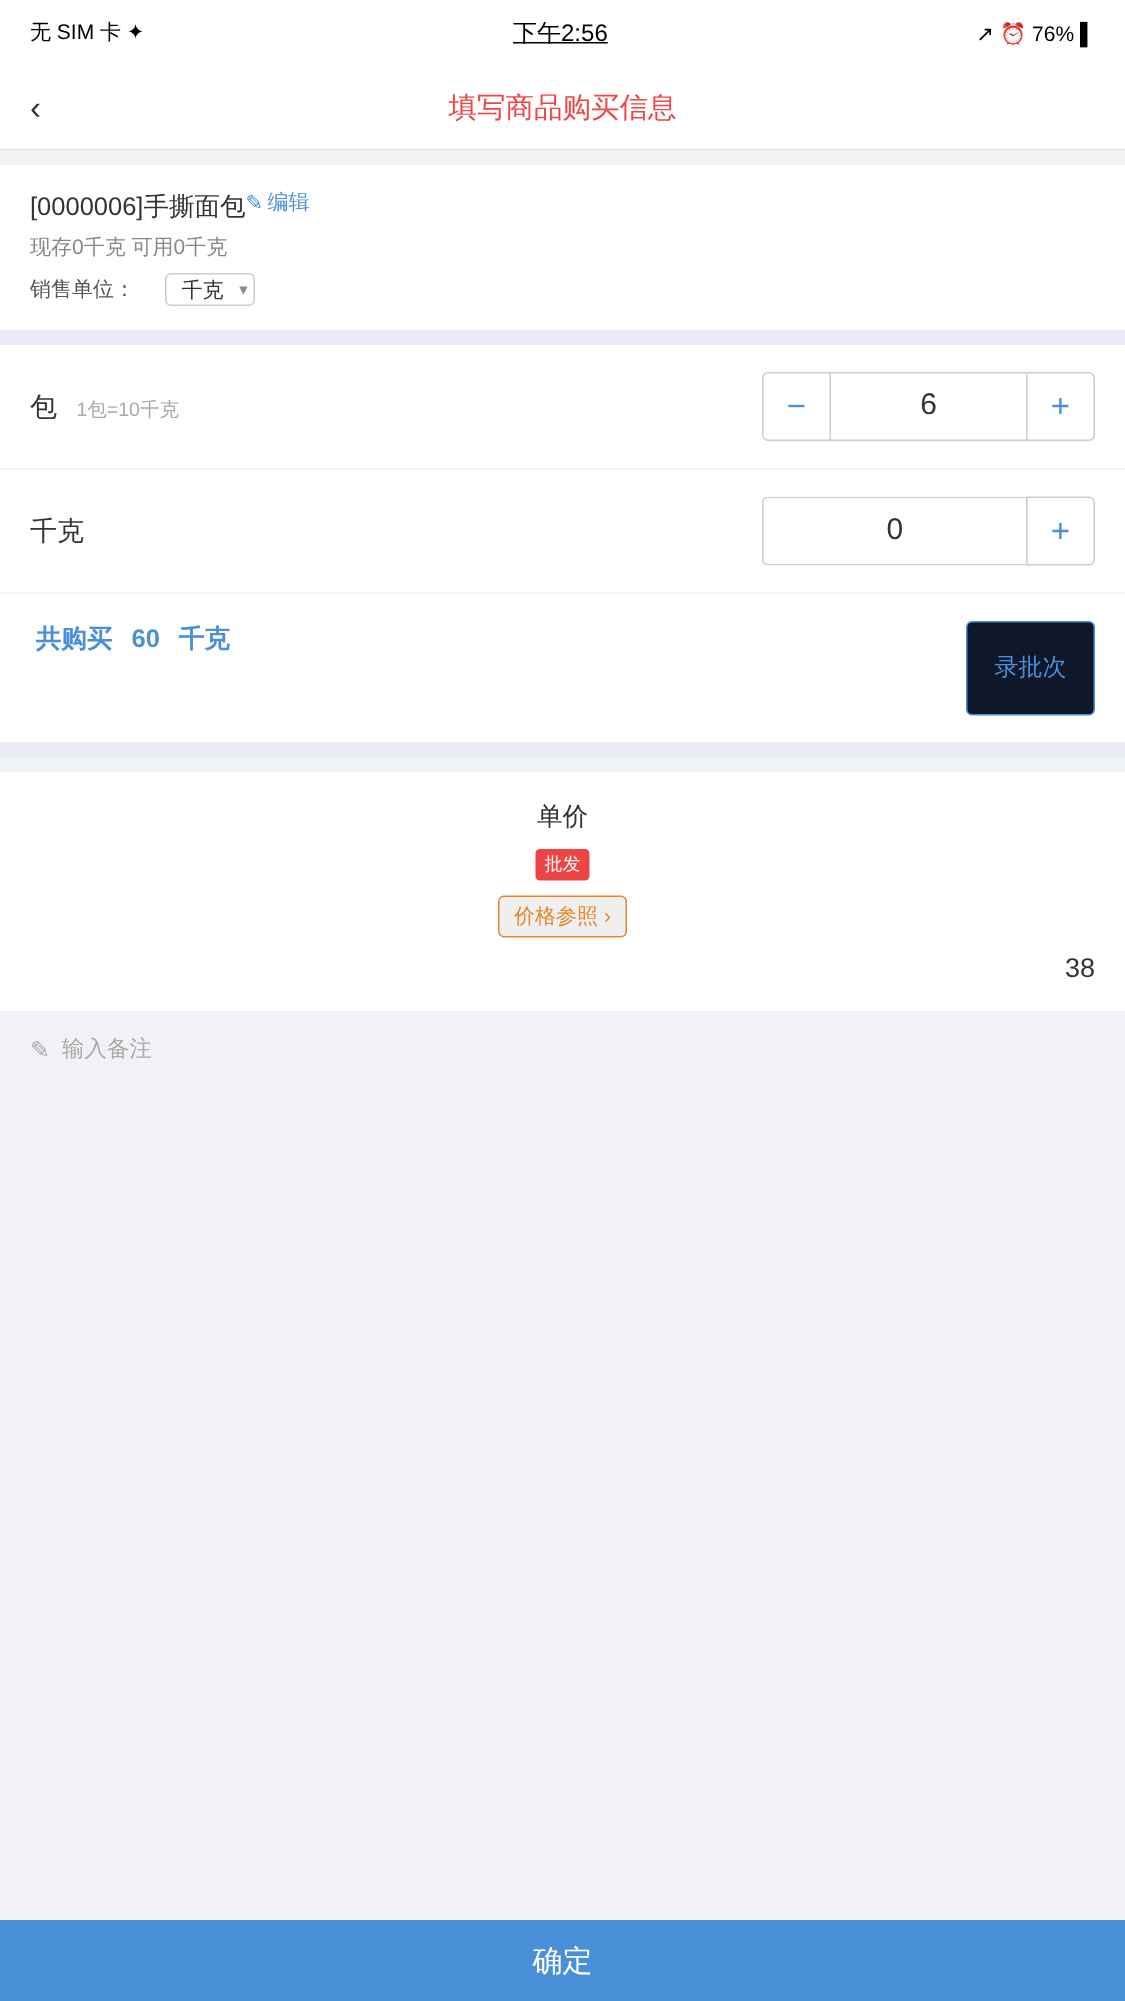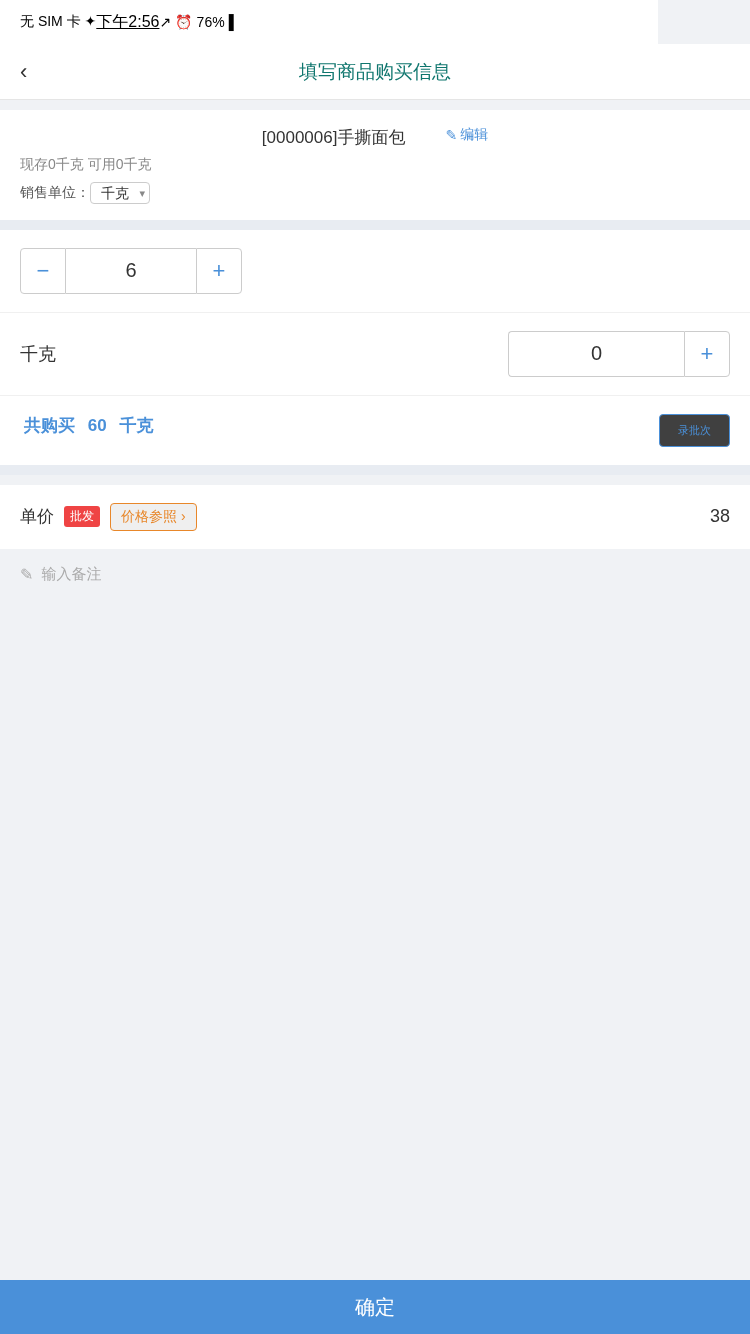--- a/index.html
+++ b/index.html
@@ -8,25 +8,26 @@
       width: 750px;
       min-height: 1334px;
       font-family: -apple-system, "PingFang SC", "Helvetica Neue", Arial, sans-serif;
       background: #f0f2f5;
       position: relative;
       overflow-x: hidden;
     }
 
     
     .status-bar {
-      width: 658px;
+      width: 750px;
       height: 44px;
       background: #fff;
       display: flex;
       align-items: center;
+      justify-content: space-between;
       padding: 0 20px;
       font-size: 15px;
       color: #000;
     }
     .status-left { display: flex; align-items: center; gap: 6px; font-size: 14px; }
     .status-center { font-size: 16px; font-weight: 400; text-decoration: underline; }
     .status-right { display: flex; align-items: center; gap: 4px; font-size: 14px; }
 
     
     .nav-bar {
@@ -42,21 +43,21 @@
     .nav-back {
       position: absolute;
       left: 20px;
       font-size: 22px;
       color: #333;
       cursor: pointer;
     }
     .nav-title {
       font-size: 19px;
       font-weight: 500;
-      color: #0f766e;
+      color: #ef4444;
     }
 
     
     .product-card {
       background: #fff;
       margin-top: 10px;
       padding: 16px 20px;
       display: flex;
       align-items: flex-start;
       gap: 14px;
@@ -67,21 +68,21 @@
       background: #e8eef5;
       border-radius: 6px;
       display: flex;
       align-items: center;
       justify-content: center;
       flex-shrink: 0;
     }
     .product-info { flex: 1; }
     .product-name { font-size: 17px; color: #333; font-weight: 500; line-height: 1.4; }
     .product-stock { font-size: 14px; color: #888; margin-top: 6px; }
-    .product-unit-row { display: flex; align-items: center; margin-top: 8px; gap: 0; font-size: 14px; color: #555; }
+    .product-unit-row { display: flex; align-items: center; margin-top: 8px; gap: 20px; font-size: 14px; color: #555; }
     .unit-select {
       border: 1px solid #ccc;
       border-radius: 4px;
       padding: 2px 10px;
       font-size: 14px;
       color: #333;
       background: #fff;
       appearance: none;
       -webkit-appearance: none;
       position: relative;
@@ -168,37 +169,38 @@
       display: flex;
       align-items: flex-start;
       justify-content: space-between;
       padding: 18px 20px;
     }
     .total-text { font-size: 17px; color: #333; }
     .total-text span { color: #4a90d9; font-weight: 600; margin: 0 4px; }
     .record-btn {
       border: 1px solid #4a90d9;
       color: #4a90d9;
-      background: #404040;
+      background: #0f172a;
       border-radius: 4px;
-      padding: 8px 18px;
-      font-size: 11px;
+      padding: 20px 18px;
+      font-size: 16px;
       cursor: pointer;
     }
 
     
     .price-section {
       background: #fff;
       margin-top: 10px;
       padding: 18px 20px;
     }
     .price-row {
       display: flex;
       align-items: center;
       gap: 10px;
+      flex-direction: column;
     }
     .price-label { font-size: 17px; color: #333; }
     .price-tag {
       background: #ef4444;
       color: #fff;
       border-radius: 3px;
       font-size: 12px;
       padding: 2px 6px;
     }
     .price-ref-btn {
@@ -287,21 +289,21 @@
   </div>
 </div>
 
 <div class="nav-bar">
   <div class="nav-back">‹</div>
   <div class="nav-title">填写商品购买信息</div>
 </div>
 
 <div class="product-card">
   <div class="product-info">
-    <div style="display:flex; align-items:flex-start; justify-content:center;gap:40px;">
+    <div style="display:flex; align-items:flex-start; justify-content:flex-start;">
       <div class="product-name">[0000006]手撕面包</div>
       <div class="edit-btn">
         <span>✎</span>
         <span>编辑</span>
       </div>
     </div>
     <div class="product-stock">现存0千克  可用0千克</div>
     <div class="product-unit-row">
       <span>销售单位：</span>
       <div class="unit-select-wrap">
@@ -312,20 +314,24 @@
       </div>
     </div>
   </div>
 </div>
 
 <div class="separator"></div>
 
 <div class="qty-section">
 
   <div class="qty-row">
+    <div class="qty-label">
+      <span>包</span>
+      <span class="qty-hint">1包=10千克</span>
+    </div>
     <div class="qty-controls">
       <button class="qty-btn minus">−</button>
       <input class="qty-input" type="text" value="6" style="">
       <button class="qty-btn plus">+</button>
     </div>
   </div>
 
   <div class="qty-row">
     <div class="qty-label">千克</div>
     <div class="qty-controls qty-row-no-minus">

